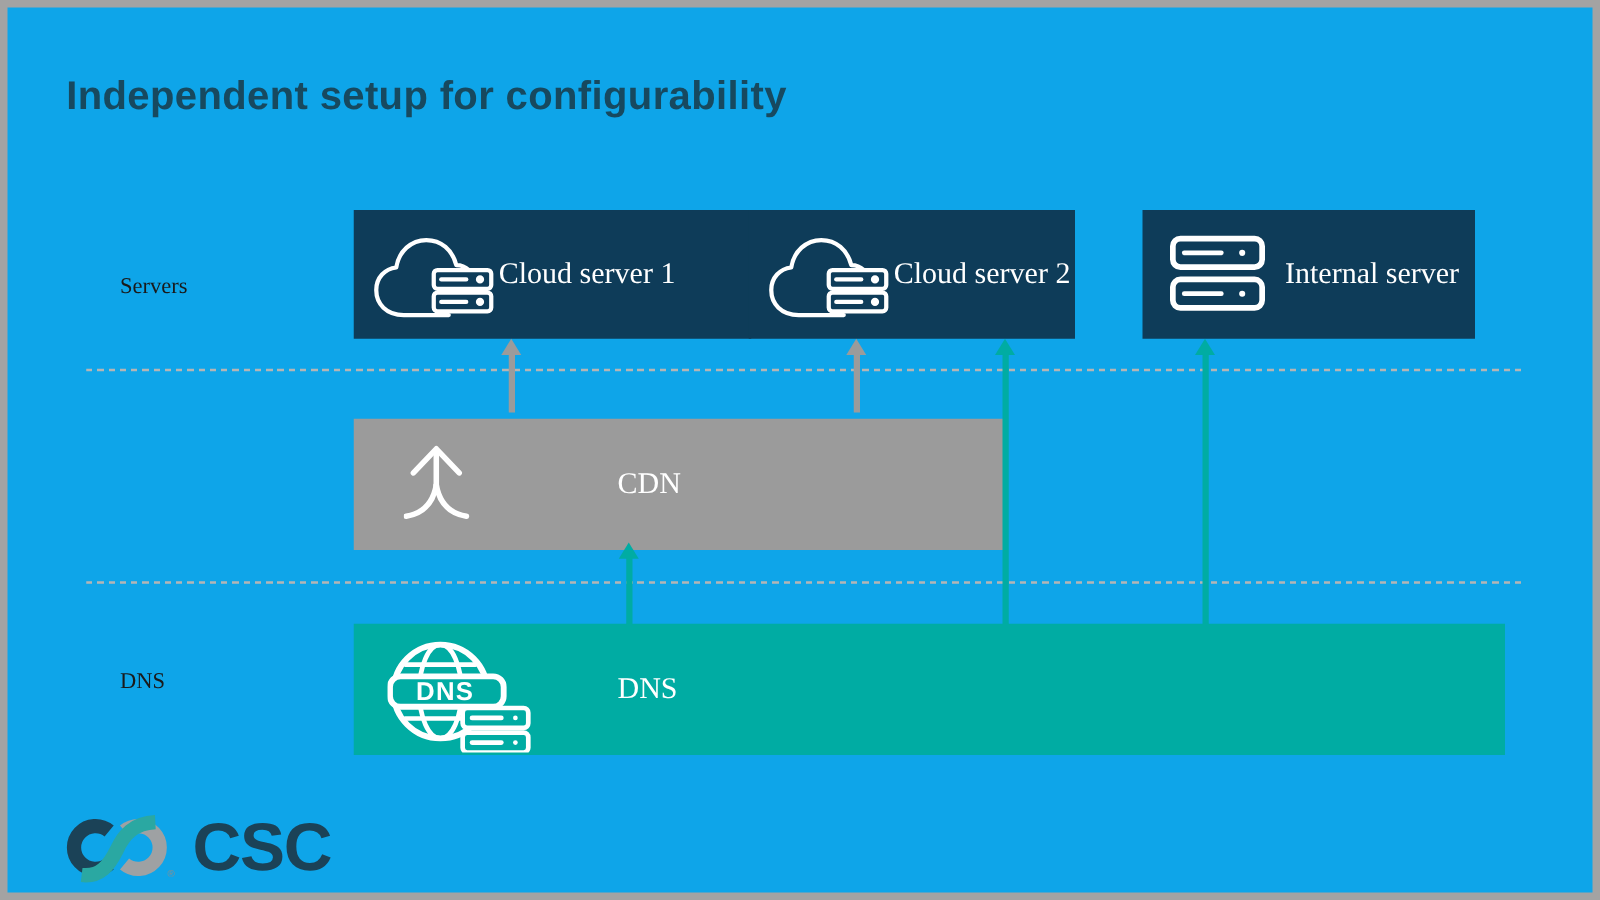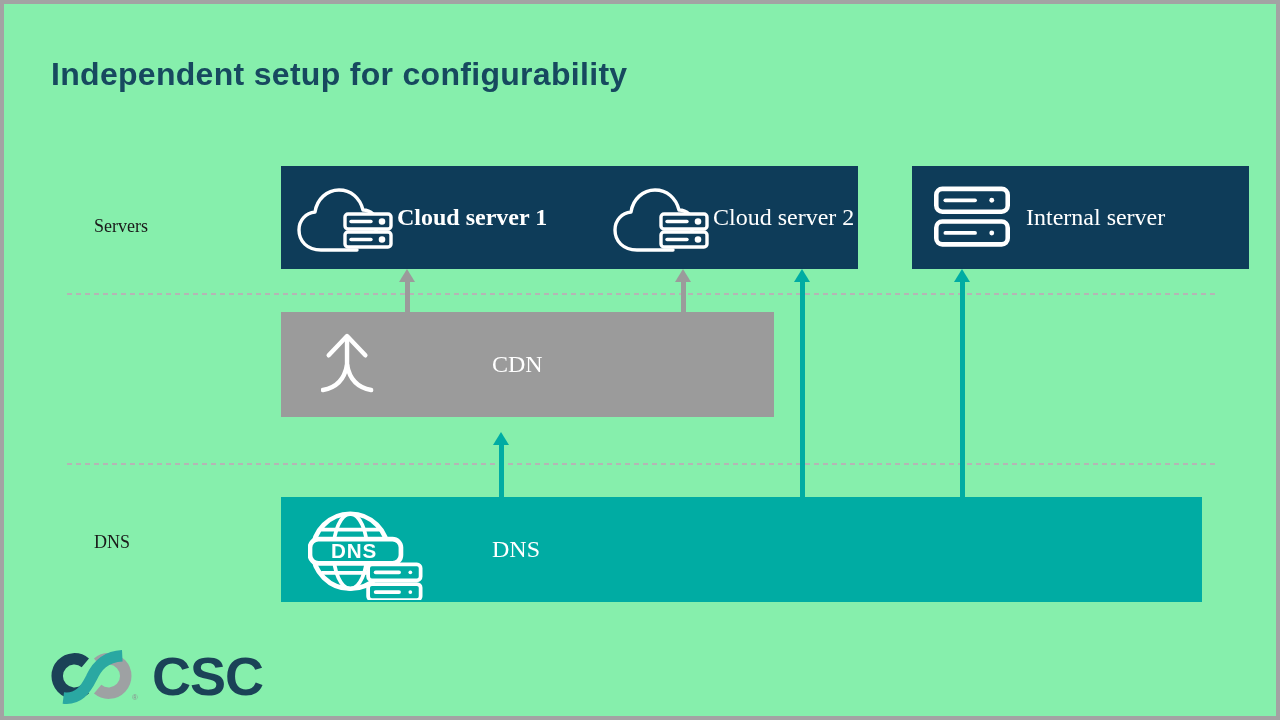--- a/index.html
+++ b/index.html
@@ -1,44 +1,44 @@
 <!DOCTYPE html>
 <html><head>
 <meta charset="utf-8">
 <style>
   html,body{margin:0;padding:0;background:#ffffff;}
   .slide{
-    position:relative;width:1280px;height:720px;background:#86efac;
-    border:4px solid #a3a3a3;box-sizing:border-box;overflow:hidden;
+    position:relative;width:1280px;height:720px;background:#0ea5e9;
+    border:6px solid #a3a3a3;box-sizing:border-box;overflow:hidden;
     font-family:"Liberation Serif", serif;
   }
   .title{
     position:absolute;left:47px;top:52px;margin:0;
     font-family:"Liberation Sans", sans-serif;font-weight:700;
     font-size:32px;letter-spacing:.3px;color:#17495F;
   }
   .row-label{
     position:absolute;left:90px;color:#1a1a1a;font-size:18px;line-height:29px;margin-top:16px;
   }
   .row-label.servers{top:192px;}
   .row-label.cdn{top:336px;width:125px;}
   .row-label.dns{top:508px;}
 
   .box{position:absolute;display:flex;align-items:center;}
   .server-box{top:162px;height:103px;background:#0E3C59;}
   .server-box .box-label{color:#fff;font-size:24px;}
-  .b1{left:277px;width:318px;font-weight:bold;}
+  .b1{left:277px;width:318px;}
   .b2{left:593px;width:261px;}
-  .b3{left:908px;width:337px;}
+  .b3{left:908px;width:266px;}
   .cloud-icon{position:absolute;left:14px;top:14px;}
   .rack-icon{position:absolute;left:22px;top:20px;}
   .label-offset{position:absolute;left:116px;white-space:nowrap;}
   .b3 .label-offset{left:114px;}
 
-  .cdn-box{left:277px;top:308px;width:493px;height:105px;background:#9B9B9B;}
+  .cdn-box{left:277px;top:329px;width:493px;height:105px;background:#9B9B9B;padding-left:28px;}
   .dns-box{left:277px;top:493px;width:921px;height:105px;background:#00ACA3;}
   .band-label{position:absolute;left:211px;color:#fff;font-size:24px;}
   .merge-icon{position:absolute;left:40px;top:18px;}
   .globe-icon{position:absolute;left:27px;top:13px;}
 
   .dashed{
     position:absolute;left:63px;width:1148px;height:2px;
     background:repeating-linear-gradient(90deg,#b5b5b5 0 5px,transparent 5px 9px);
   }
   .dash1{top:289px;}

